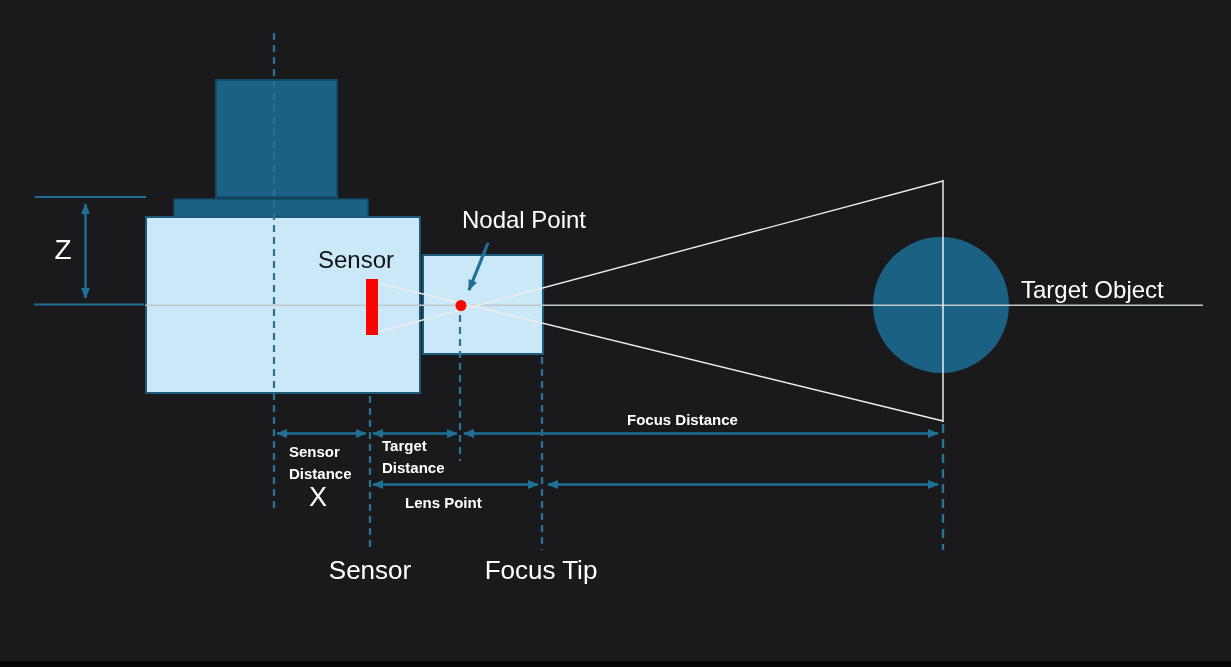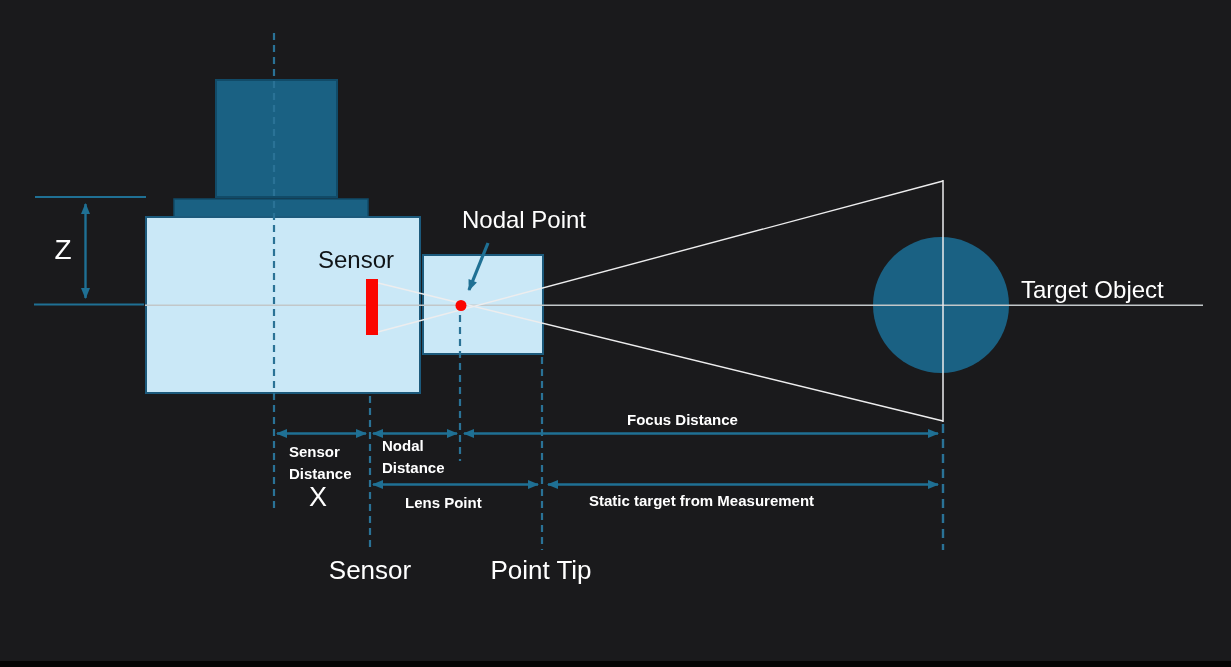--- a/index.html
+++ b/index.html
@@ -94,28 +94,27 @@
 
   <div class="lbl med center" id="nodal-point-label">Nodal Point</div>
 
   <div class="lbl med" id="target-object-label">Target Object</div>
 
   <div class="lbl small" id="sensor-distance-label">Sensor
 Distance</div>
 
   <div class="lbl center" id="x-var-label">X</div>
 
-  <div class="lbl small" id="nodal-distance-label">Nodal
+  <div class="lbl small" id="nodal-distance-label">Target
 Distance</div>
 
   <div class="lbl small" id="lens-length-label">Lens Point</div>
 
   <div class="lbl small" id="focus-distance-label">Focus Distance</div>
 
-  <div class="lbl small" id="static-target-label">Static target from Measurement</div>
 
   <div class="lbl big center" id="sensor-axis-label">Sensor</div>
 
-  <div class="lbl big center" id="lens-tip-label">Point Tip</div>
+  <div class="lbl big center" id="lens-tip-label">Focus Tip</div>
 
 
   <div class="bottom-strip"></div>
 </div>
 
 </body></html>

